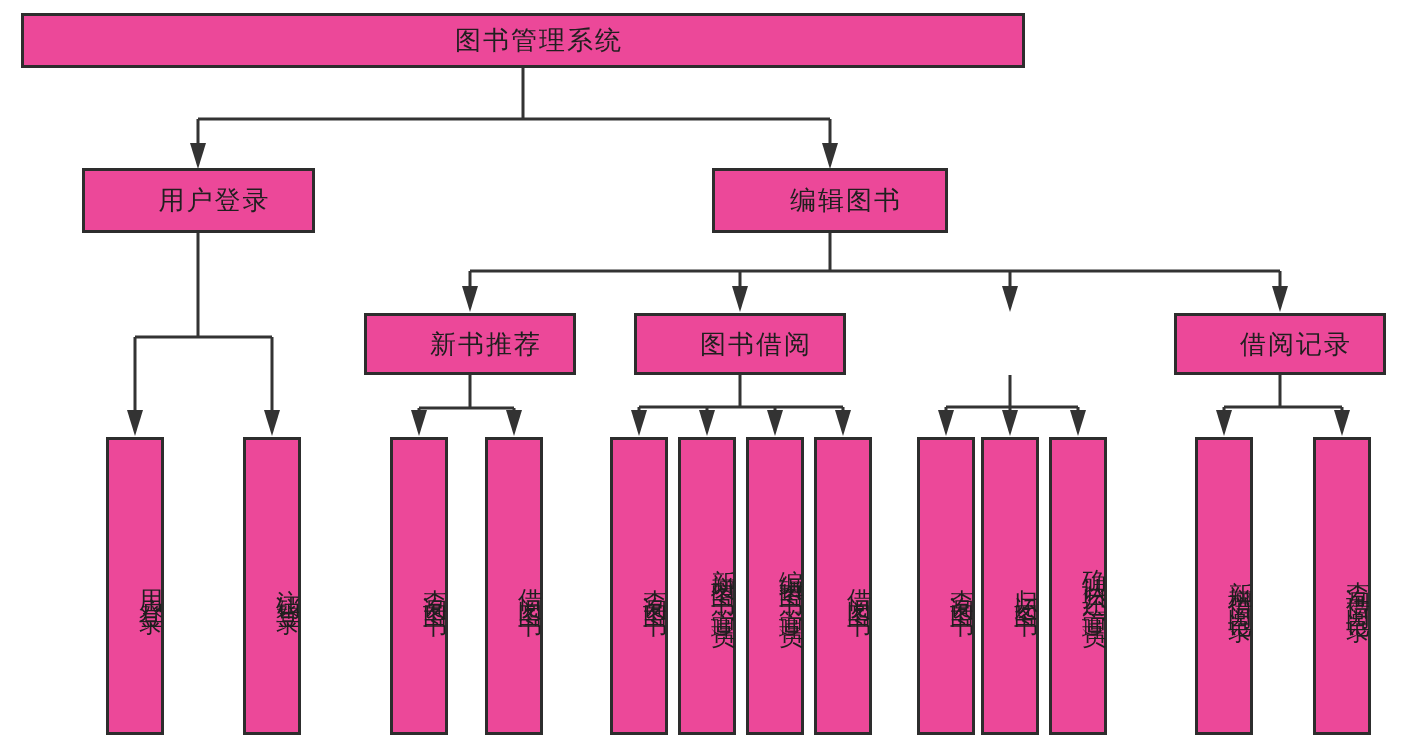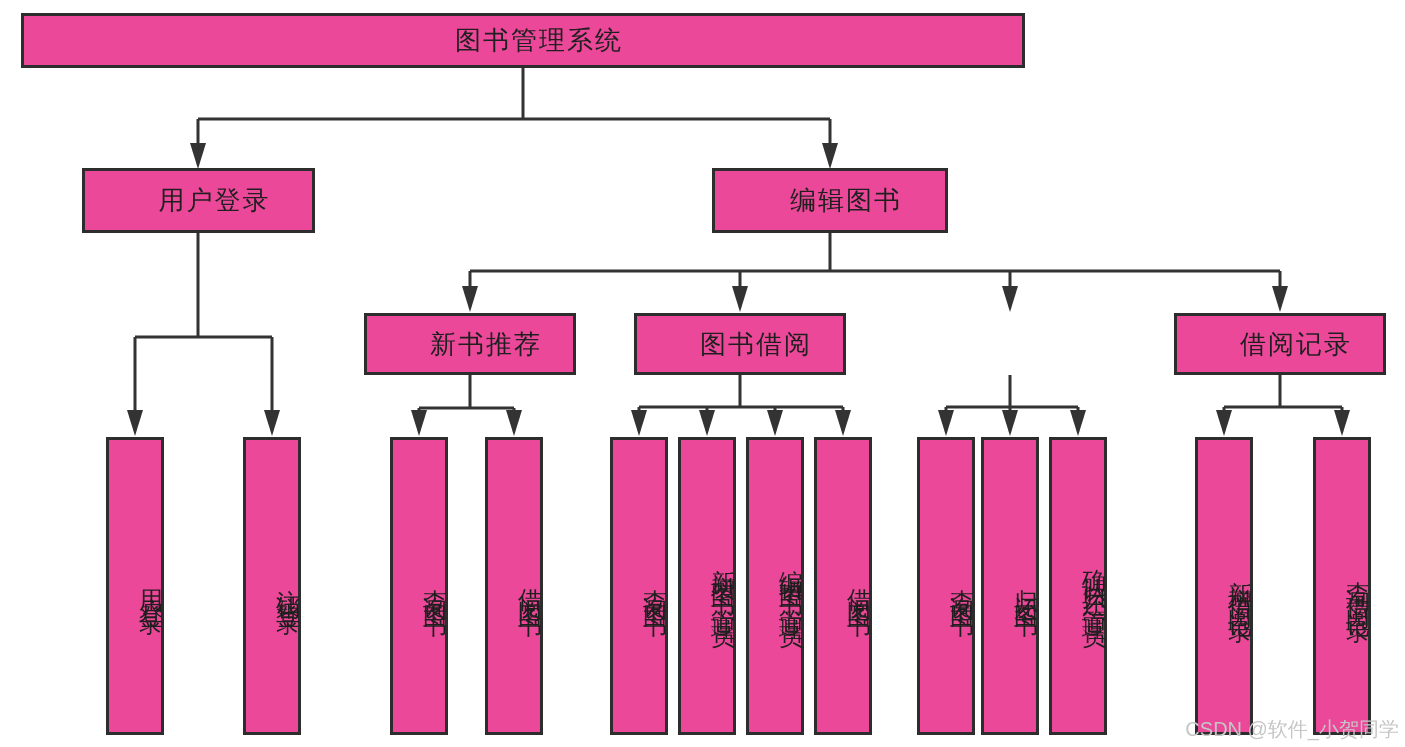--- a/index.html
+++ b/index.html
@@ -137,15 +137,14 @@
   <div class="box v" style="left:746px;top:437px;width:58px;height:298px;">编辑图书（管理员）</div>
   <div class="box v" style="left:814px;top:437px;width:58px;height:298px;">借阅图书</div>
 
   <div class="box v" style="left:917px;top:437px;width:58px;height:298px;">查询图书</div>
   <div class="box v" style="left:981px;top:437px;width:58px;height:298px;">归还图书</div>
   <div class="box v" style="left:1049px;top:437px;width:58px;height:298px;">确认归还（管理员）</div>
 
   <div class="box v" style="left:1195px;top:437px;width:58px;height:298px;">新增借阅记录</div>
   <div class="box v" style="left:1313px;top:437px;width:58px;height:298px;">查询借阅记录</div>
 
-  <div class="watermark">CSDN @软件_小贺同学</div>
 
 </div>
 
 </body></html>

